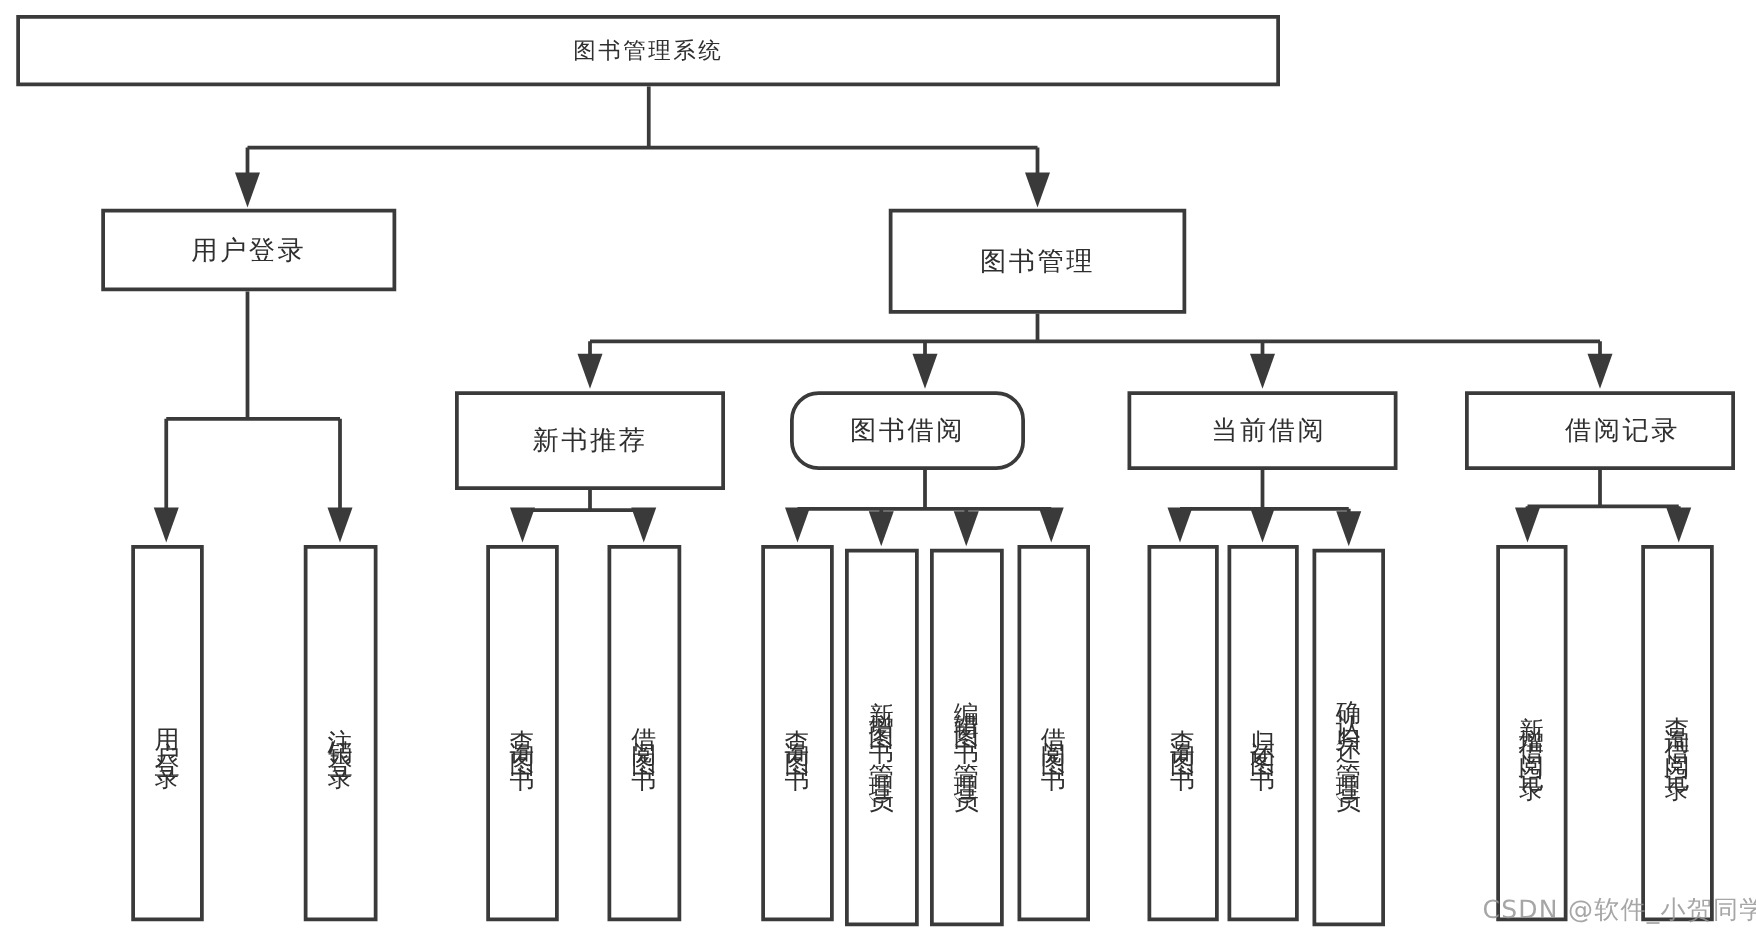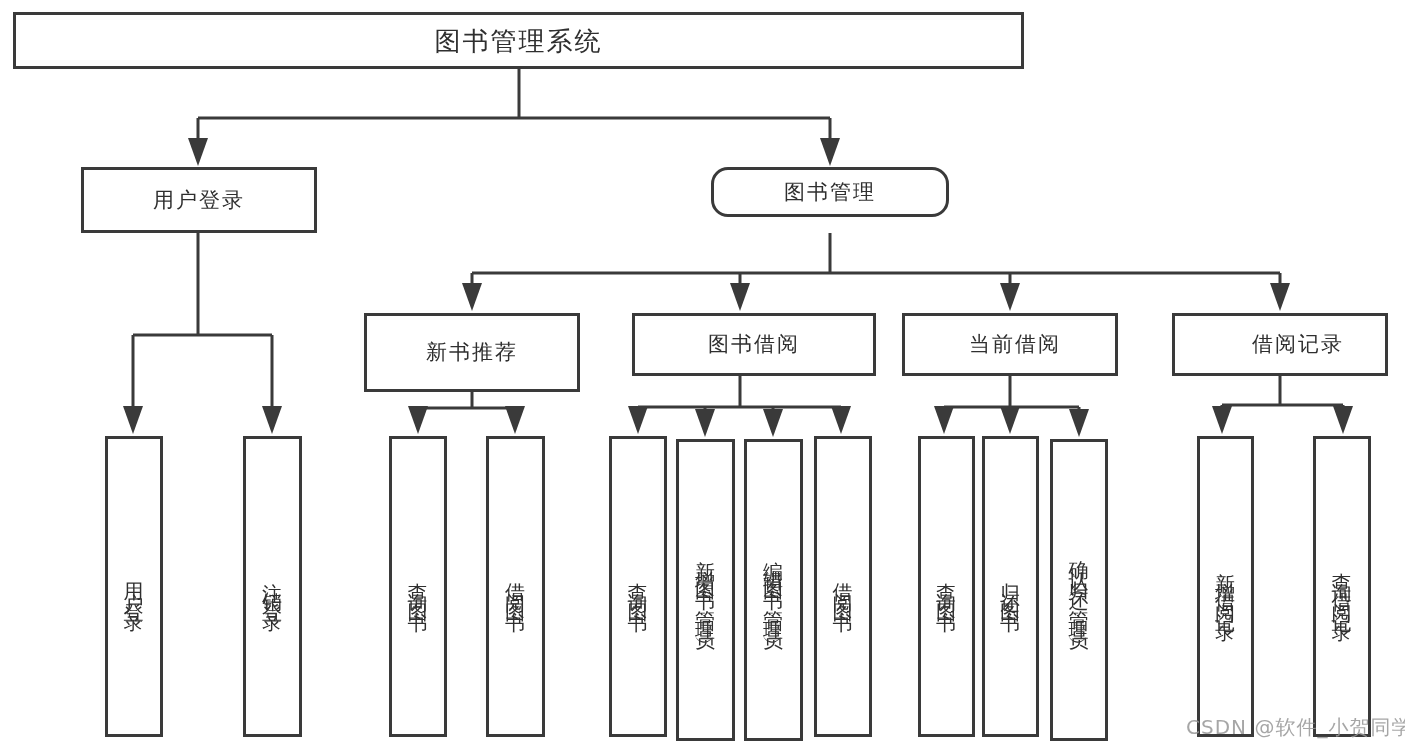--- a/index.html
+++ b/index.html
@@ -28,21 +28,21 @@
   }
   .node .label {
     white-space: nowrap;
     line-height: 1;
   }
   .h-node .label {
     font-size: 21px;
     letter-spacing: 2px;
   }
   .root-node .label {
-    font-size: 26px;
+    font-size: 18px;
     letter-spacing: 2px;
   }
   .leaf .label {
     writing-mode: vertical-rl;
     font-size: 20px;
     letter-spacing: 10px;
     white-space: nowrap;
   }
   .watermark {
     position: absolute;
@@ -92,28 +92,28 @@
     </g>
   </svg>
 
   <div class="node root-node" style="left:13px; top:12px; width:1011px; height:57px;">
     <span class="label">图书管理系统</span>
   </div>
 
   <div class="node h-node" style="left:81px; top:167px; width:236px; height:66px;">
     <span class="label">用户登录</span>
   </div>
-  <div class="node h-node" style="left:711px; top:167px; width:238px; height:50px;border-radius:17px;">
+  <div class="node h-node" style="left:711px; top:167px; width:238px; height:84px;">
     <span class="label">图书管理</span>
   </div>
 
   <div class="node h-node" style="left:364px; top:313px; width:216px; height:79px;">
     <span class="label">新书推荐</span>
   </div>
-  <div class="node h-node" style="left:632px; top:313px; width:244px; height:63px;">
+  <div class="node h-node" style="left:632px; top:313px; width:188px; height:63px;border-radius:23px;">
     <span class="label">图书借阅</span>
   </div>
   <div class="node h-node" style="left:902px; top:313px; width:216px; height:63px;padding-left:10px;">
     <span class="label">当前借阅</span>
   </div>
   <div class="node h-node" style="left:1172px; top:313px; width:216px; height:63px;padding-left:36px;">
     <span class="label">借阅记录</span>
   </div>
 
   <div class="node leaf" style="left:105px; top:436px; width:58px; height:301px;">

